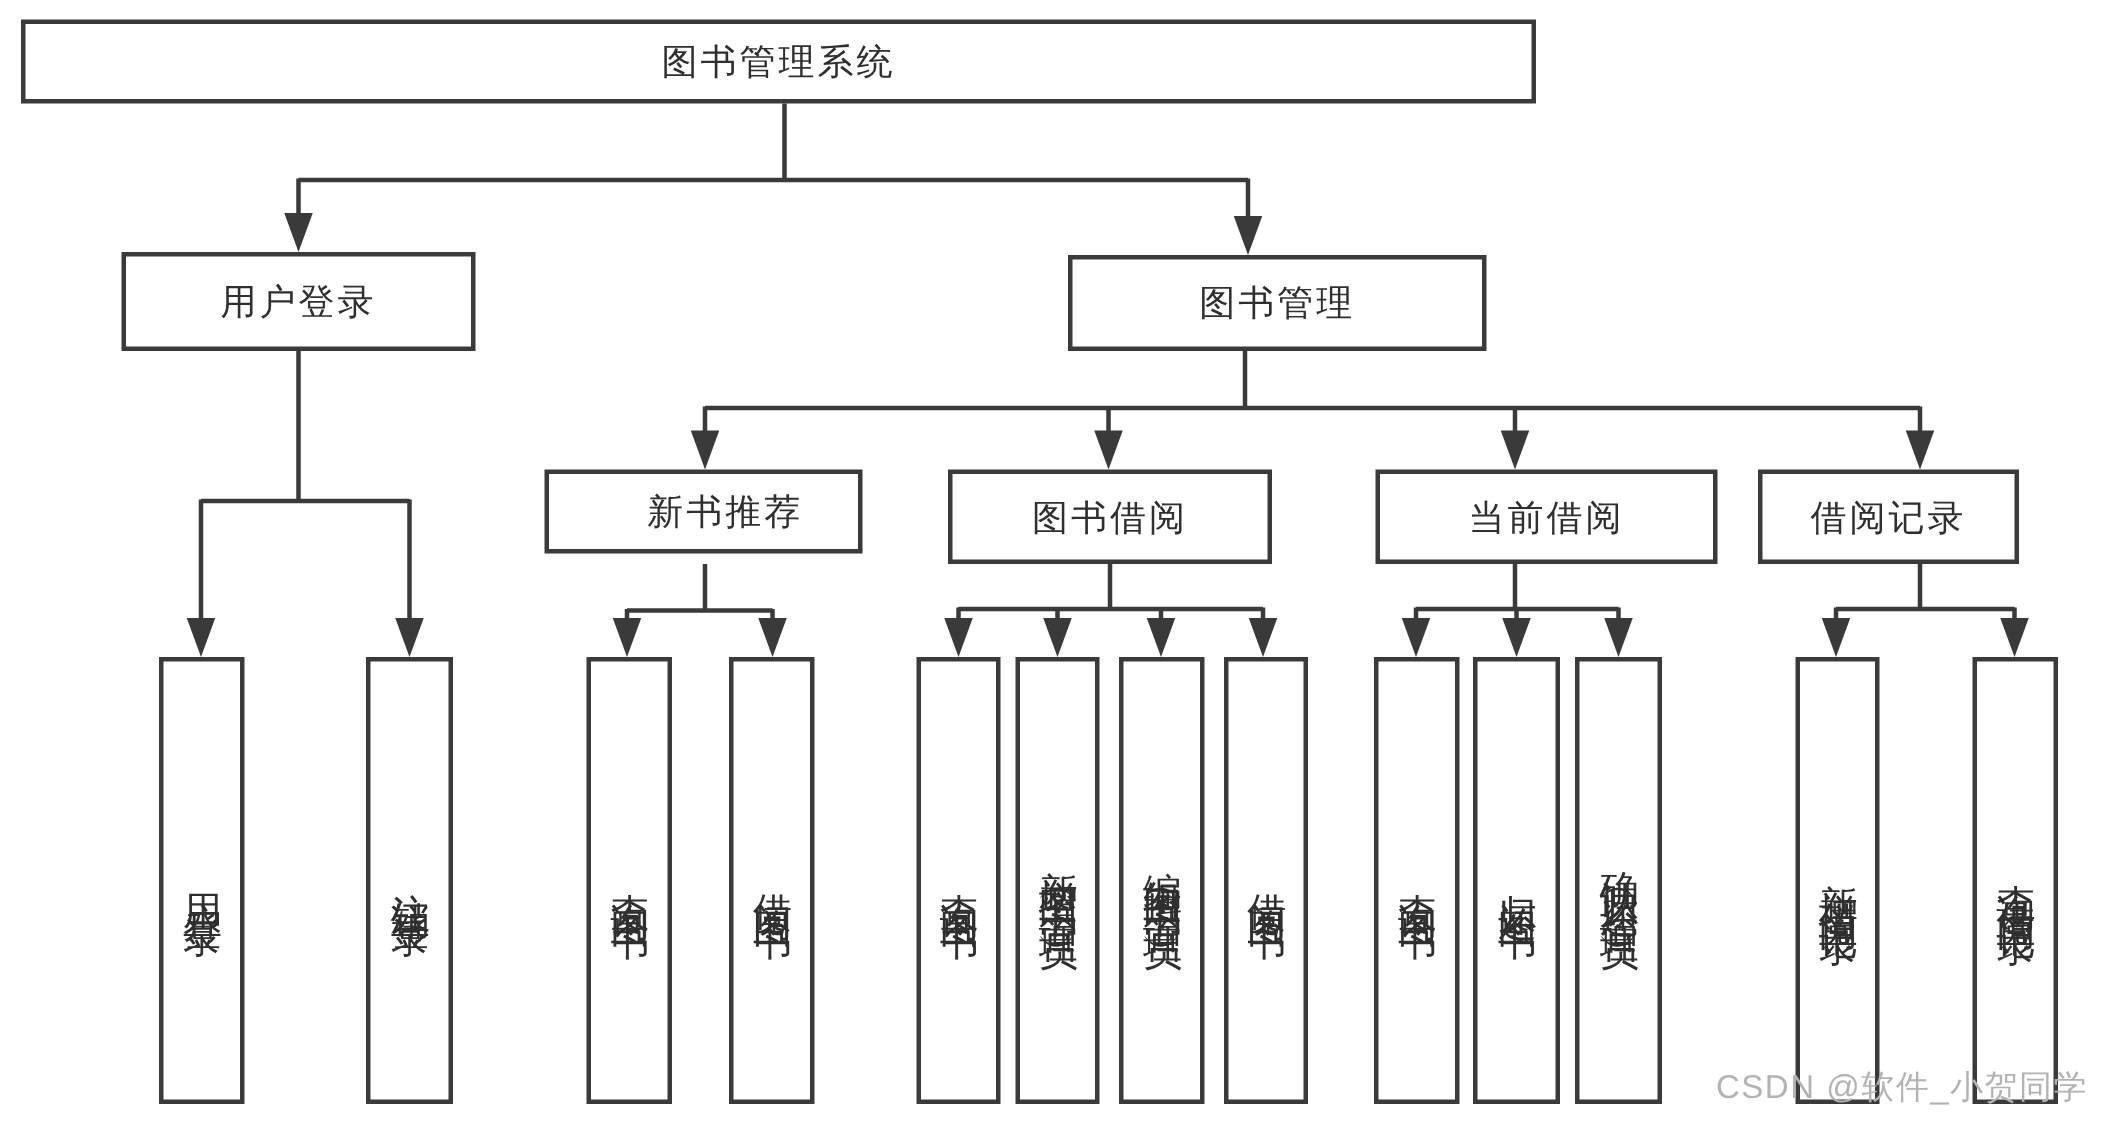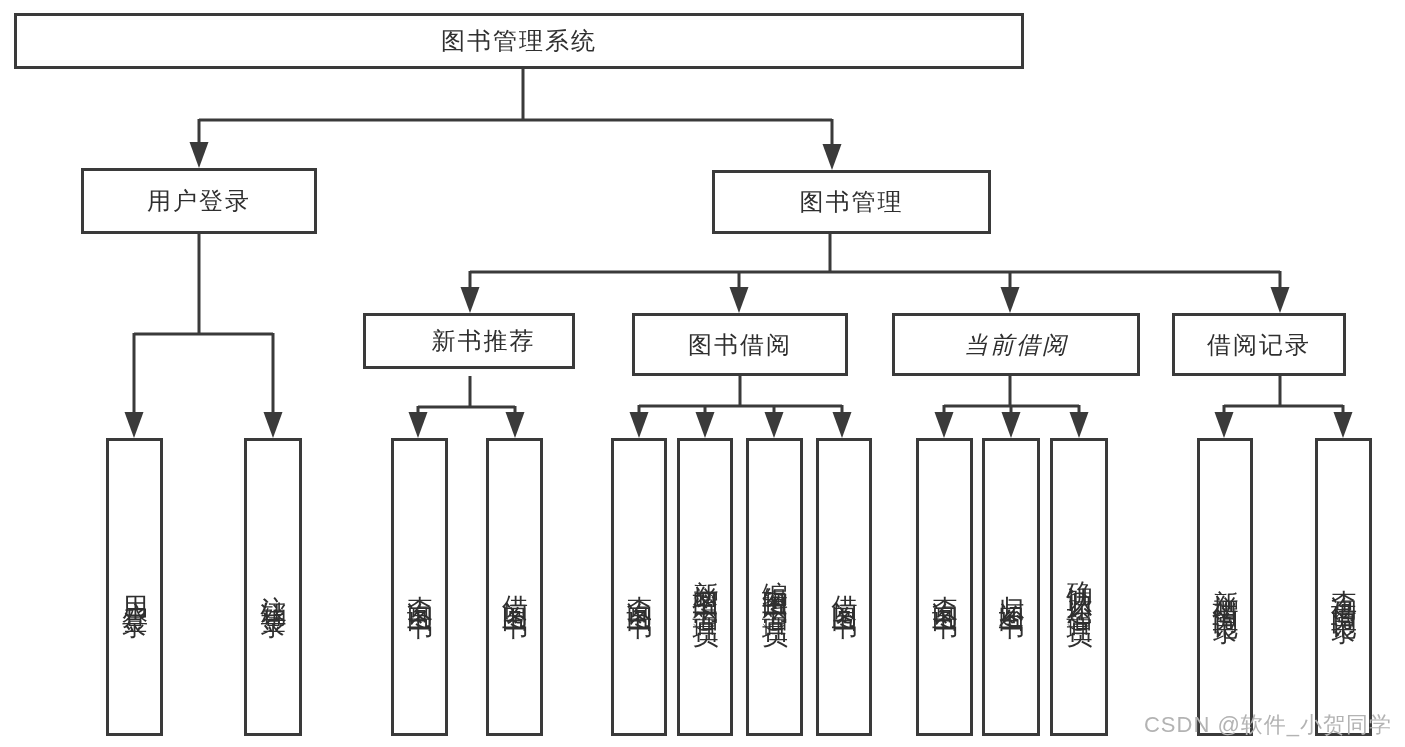--- a/index.html
+++ b/index.html
@@ -67,21 +67,21 @@
     white-space: nowrap;
     z-index: 5;
   }
 
   
   #n-root   { left: 14px;   top: 13px;  width: 1010px; height: 56px; }
   #n-login  { left: 81px;   top: 168px; width: 236px;  height: 66px; }
   #n-mgmt   { left: 712px;  top: 170px; width: 279px;  height: 64px; }
   #n-new    { left: 363px;  top: 313px; width: 212px;  height: 56px; padding-left: 29px; }
   #n-borrow { left: 632px;  top: 313px; width: 216px;  height: 63px; }
-  #n-cur    { left: 892px;  top: 313px; width: 248px;  height: 63px; font-style: italic; }
+  #n-cur    { left: 917px;  top: 313px; width: 228px;  height: 63px; }
   #n-rec    { left: 1172px; top: 313px; width: 174px;  height: 63px; }
 
   
   .leaf { top: 438px; height: 298px; }
   #l-a1 { left: 106px;  width: 57px; }
   #l-a2 { left: 244px;  width: 58px; }
   #l-b1a { left: 391px; width: 57px; }
   #l-b1b { left: 486px; width: 57px; }
   #l-b2a { left: 611px; width: 56px; }
   #l-b2b { left: 677px; width: 56px; }

